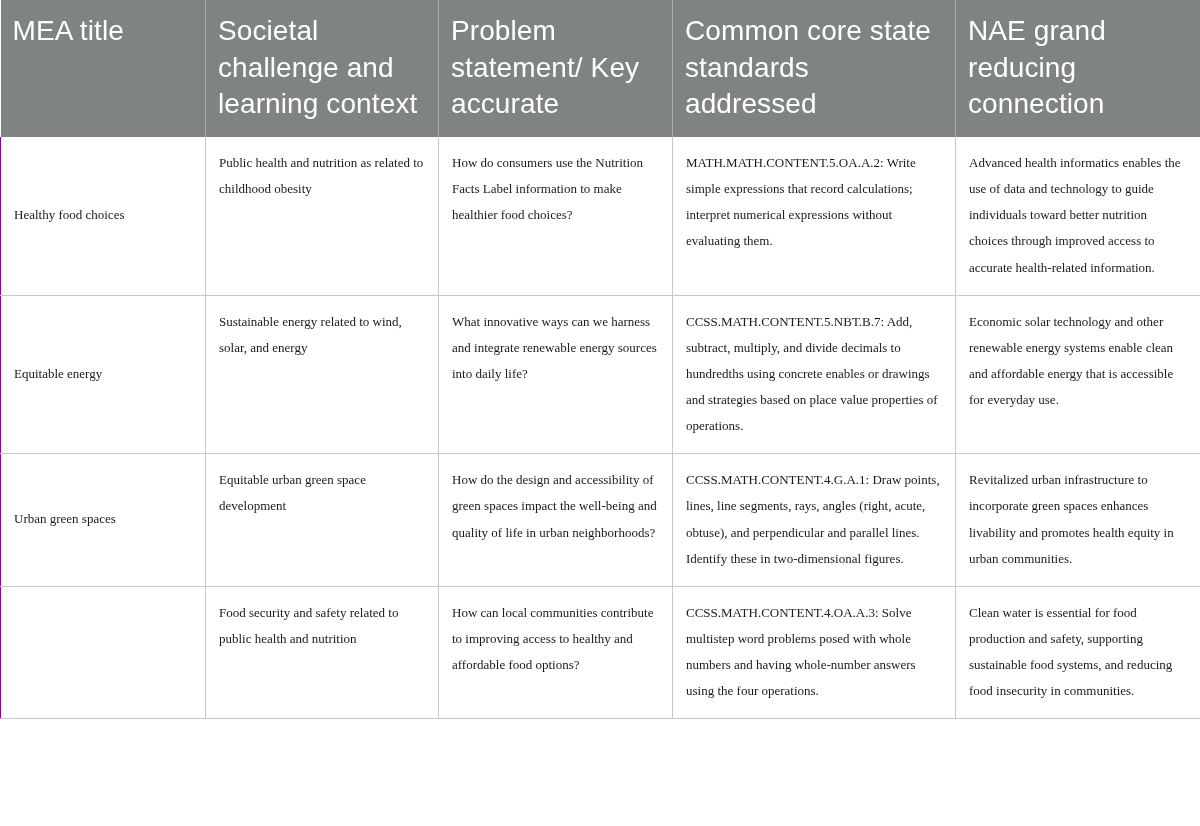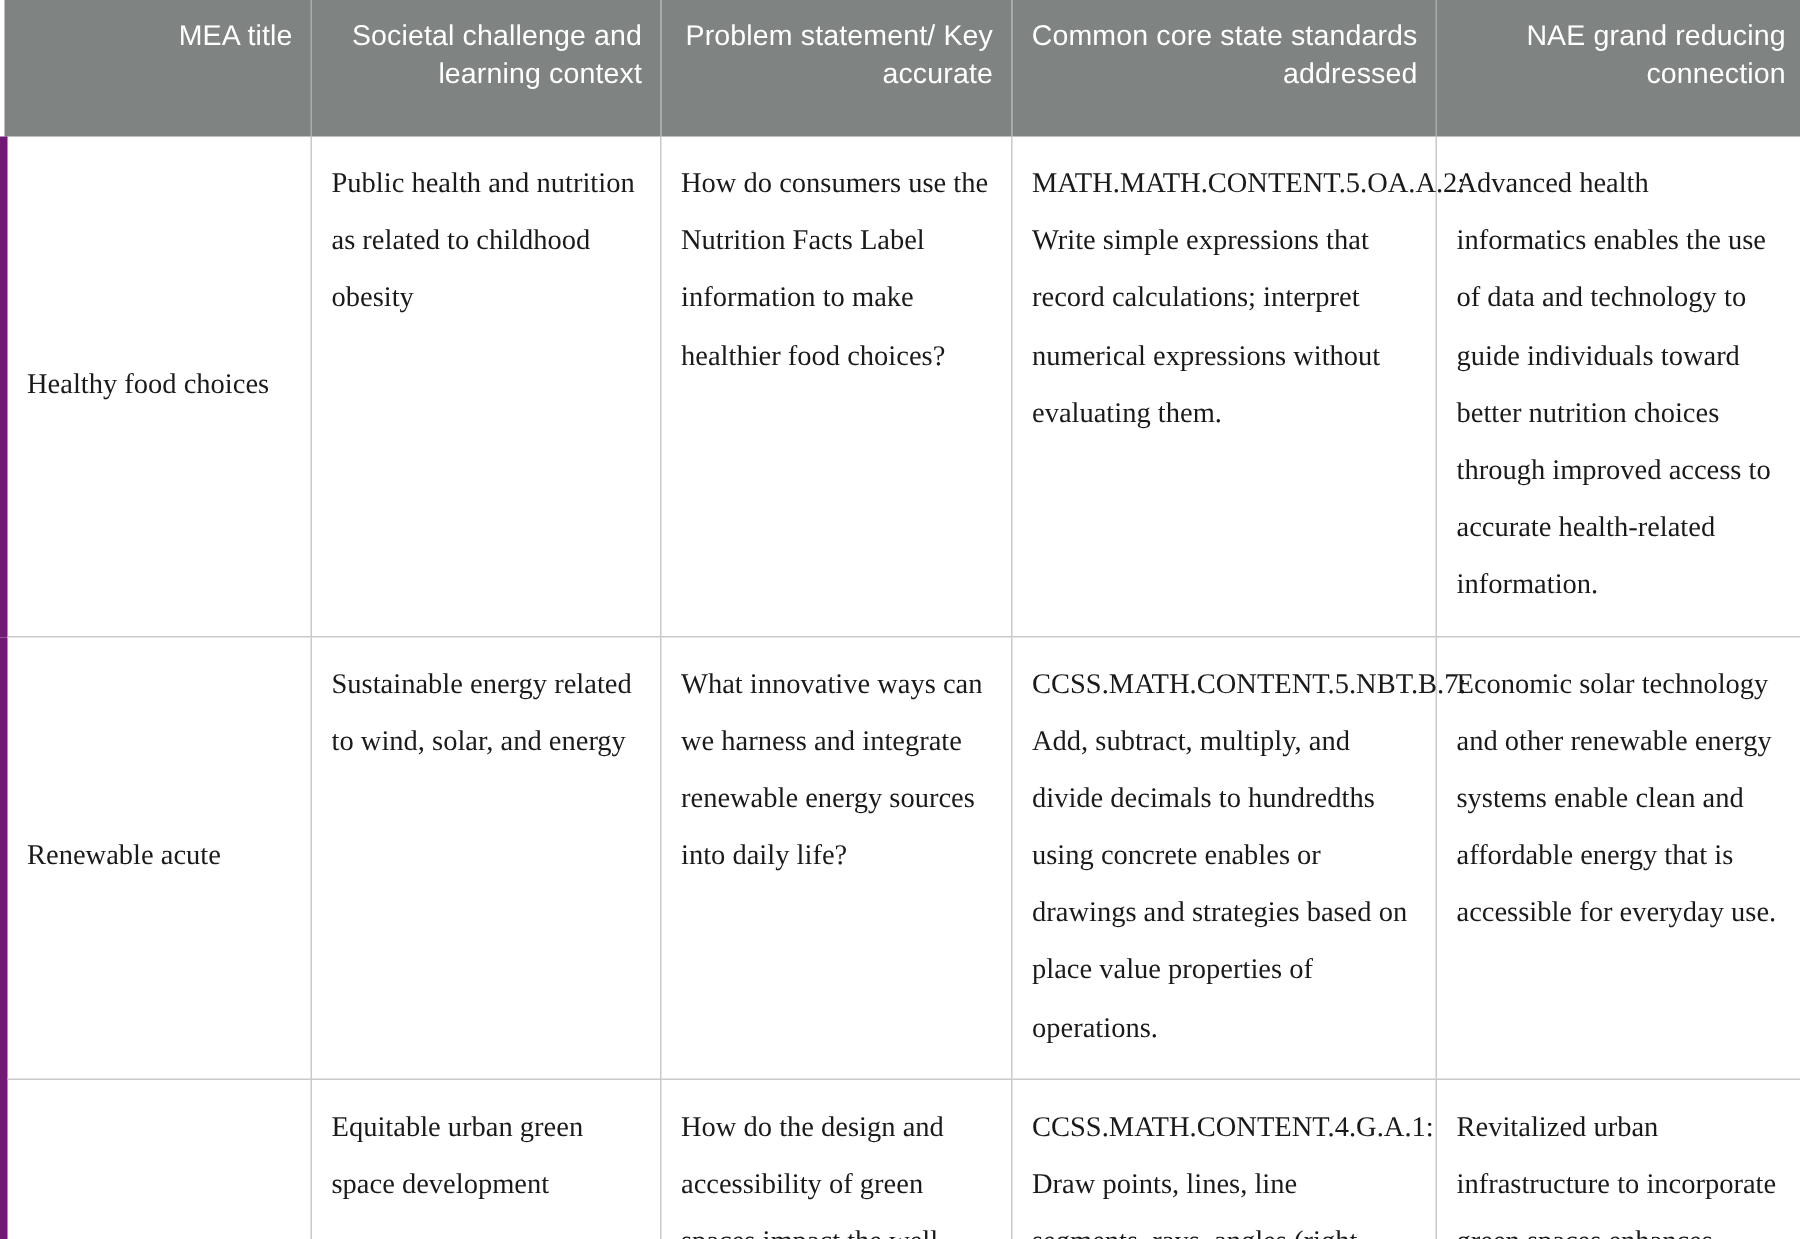--- a/index.html
+++ b/index.html
@@ -22,51 +22,51 @@
   table.mea-table {
     width: 1200px;
     border-collapse: collapse;
     table-layout: fixed;
   }
   table.mea-table thead th {
     background: #7f8382;
     color: #ffffff;
     font-family: "Liberation Sans", sans-serif;
     font-weight: 400;
-    font-size: 19px;
+    font-size: 28px;
     line-height: 1.31;
-    text-align: right;
+    text-align: left;
     vertical-align: top;
     padding: 13px 12px 14px 12px;
     border-right: 1px solid #a9adac;
     letter-spacing: 0.1px;
     height: 91px;
     box-sizing: border-box;
   }
   table.mea-table thead th:last-child {
     border-right: none;
   }
   table.mea-table tbody td {
     font-family: "Liberation Serif", serif;
-    font-size: 19px;
+    font-size: 13px;
     line-height: 2.01;
     color: #1a1a1a;
     text-align: left;
     vertical-align: top;
     padding: 13px 13px 14px 13px;
     border-bottom: 1px solid #c9c9c9;
     border-right: 1px solid #c9c9c9;
     box-sizing: border-box;
   }
   table.mea-table tbody td:last-child {
     border-right: none;
   }
   table.mea-table tbody td.col-title {
     vertical-align: middle;
-    border-left: 5px solid #701a75;
+    border-left: 1px solid #701a75;
     border-radius: 13px;
   }
   table.mea-table tbody tr:last-child td {
     border-bottom: 1px solid #c9c9c9;
   }
   col.c1 { width: 205px; }
   col.c2 { width: 233px; }
   col.c3 { width: 234px; }
   col.c4 { width: 283px; }
   col.c5 { width: 245px; }
@@ -117,21 +117,21 @@
         </td>
         <td>
           <span class="cell-text">MATH.MATH.CONTENT.5.OA.A.2: Write simple expressions that record calculations; interpret numerical expressions without evaluating them.</span>
         </td>
         <td>
           <span class="cell-text">Advanced health informatics enables the use of data and technology to guide individuals toward better nutrition choices through improved access to accurate health-related information.</span>
         </td>
       </tr>
       <tr>
         <td class="col-title">
-          <span class="cell-text">Renewable acute</span>
+          <span class="cell-text">Equitable energy</span>
         </td>
         <td>
           <span class="cell-text">Sustainable energy related to wind, solar, and energy</span>
         </td>
         <td>
           <span class="cell-text">What innovative ways can we harness and integrate renewable energy sources into daily life?</span>
         </td>
         <td>
           <span class="cell-text">CCSS.MATH.CONTENT.5.NBT.B.7: Add, subtract, multiply, and divide decimals to hundredths using concrete enables or drawings and strategies based on place value properties of operations.</span>
         </td>

